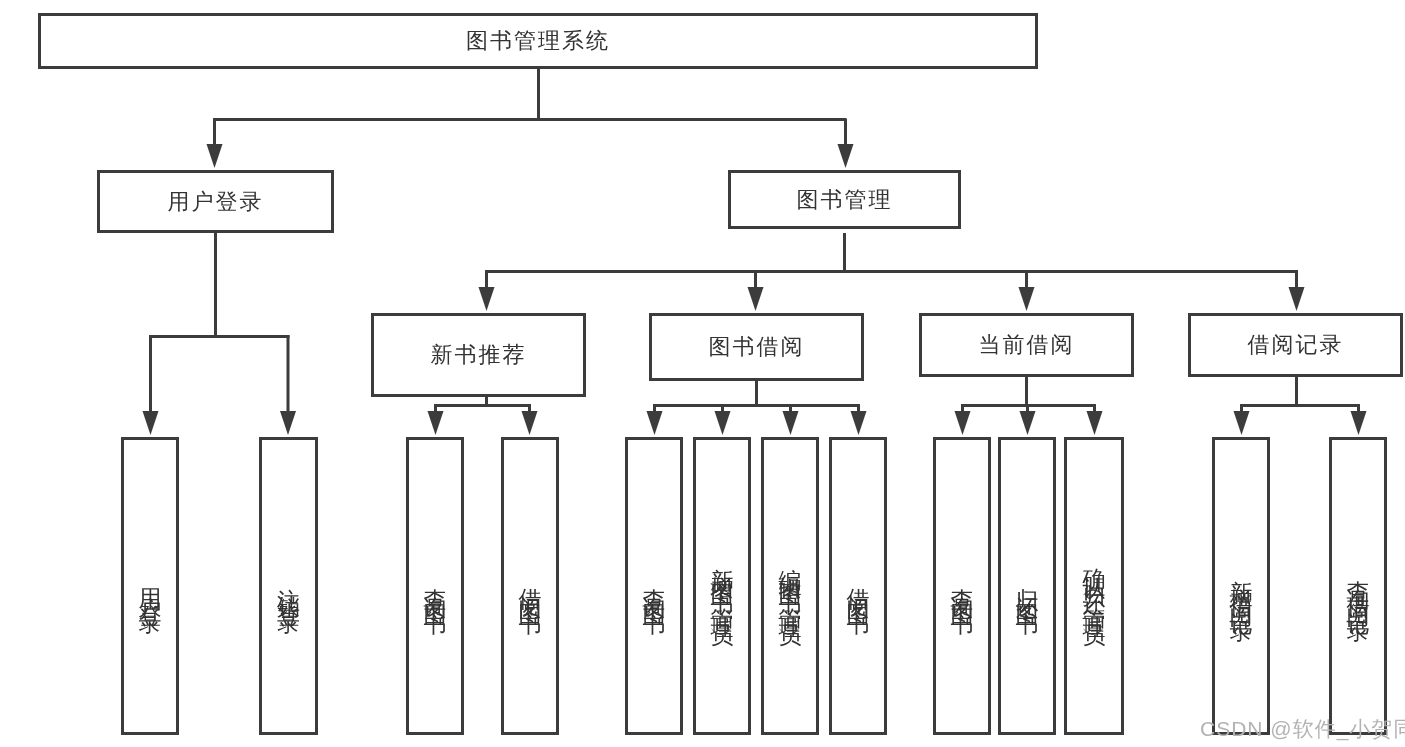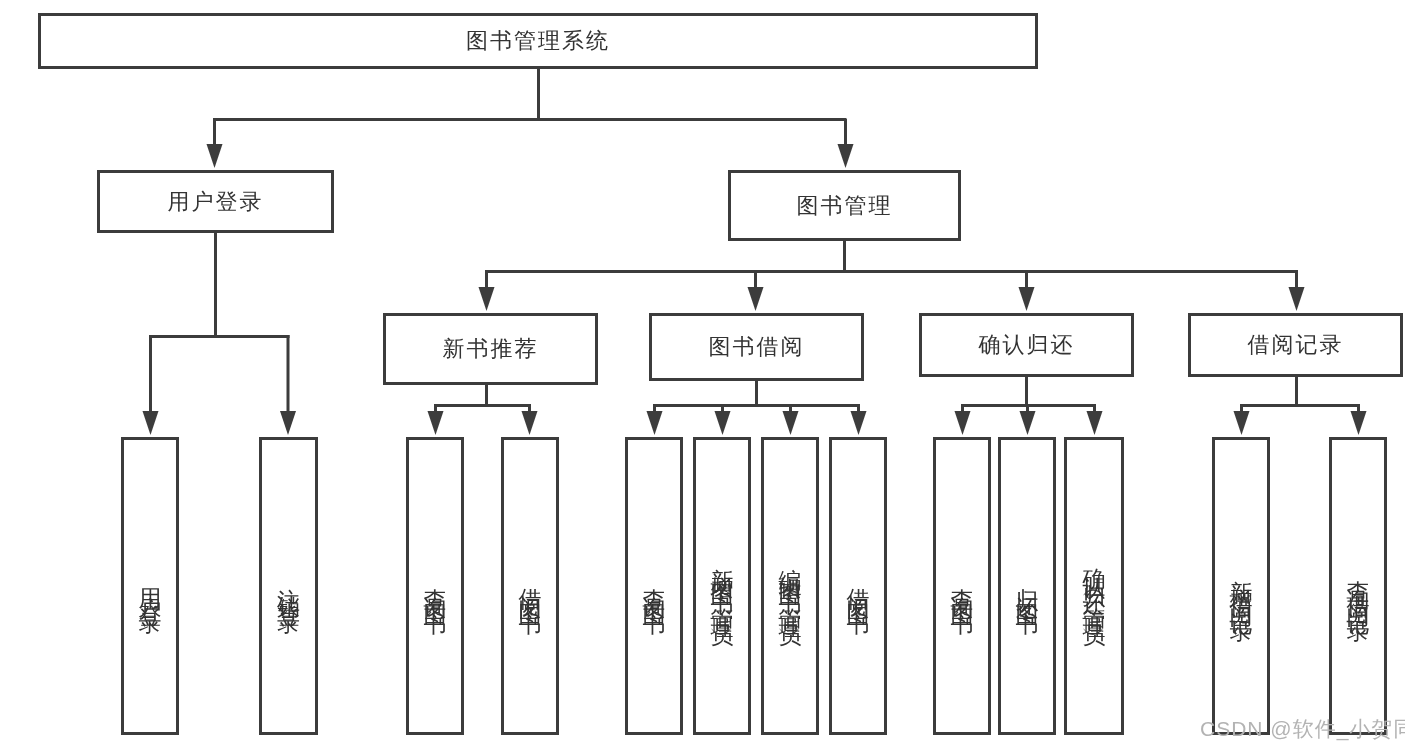--- a/index.html
+++ b/index.html
@@ -97,32 +97,32 @@
     <polygon class="ah" points="1334.5,411 1350.5,411 1342.5,435"></polygon>
   </svg>
 
   <div class="node h" style="left:22px;top:13px;width:1000px;height:56px;">
     <span>图书管理系统</span>
   </div>
 
   <div class="node h" style="left:81px;top:170px;width:237px;height:63px;">
     <span>用户登录</span>
   </div>
-  <div class="node h" style="left:712px;top:170px;width:233px;height:71px;">
+  <div class="node h" style="left:712px;top:170px;width:233px;height:59px;">
     <span>图书管理</span>
   </div>
 
-  <div class="node h" style="left:367px;top:313px;width:215px;height:72px;">
+  <div class="node h" style="left:355px;top:313px;width:215px;height:84px;">
     <span>新书推荐</span>
   </div>
   <div class="node h" style="left:633px;top:313px;width:215px;height:68px;">
     <span>图书借阅</span>
   </div>
   <div class="node h" style="left:903px;top:313px;width:215px;height:64px;">
-    <span>确认归还</span>
+    <span>当前借阅</span>
   </div>
   <div class="node h" style="left:1172px;top:313px;width:215px;height:64px;">
     <span>借阅记录</span>
   </div>
 
   <div class="node v" style="left:105px;top:437px;width:58px;height:298px;">
     <span>用户登录</span>
   </div>
   <div class="node v" style="left:243px;top:437px;width:59px;height:298px;">
     <span>注销登录</span>

